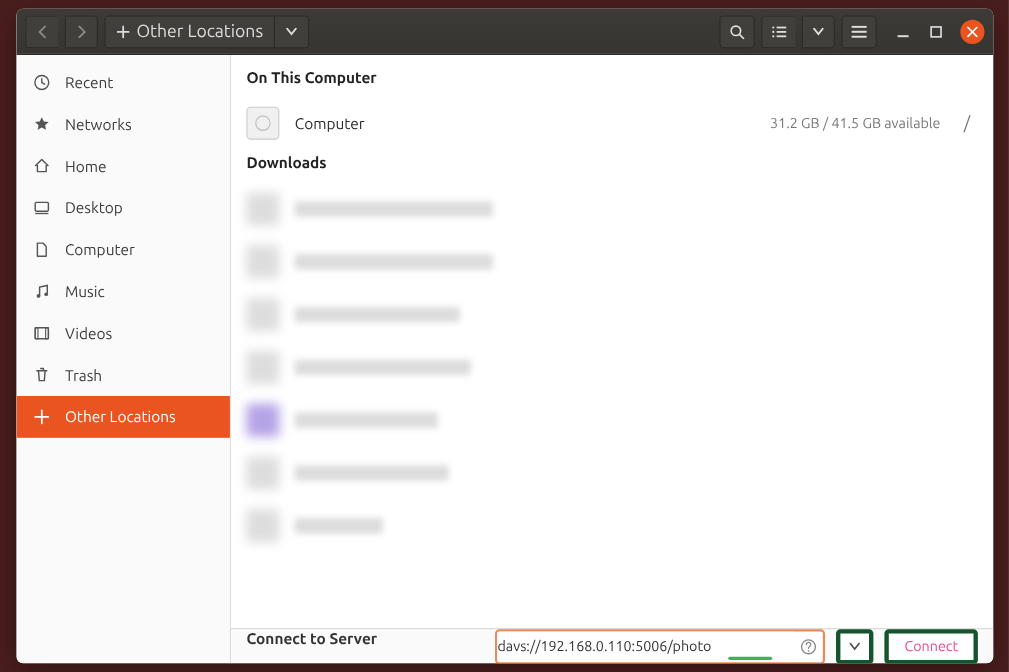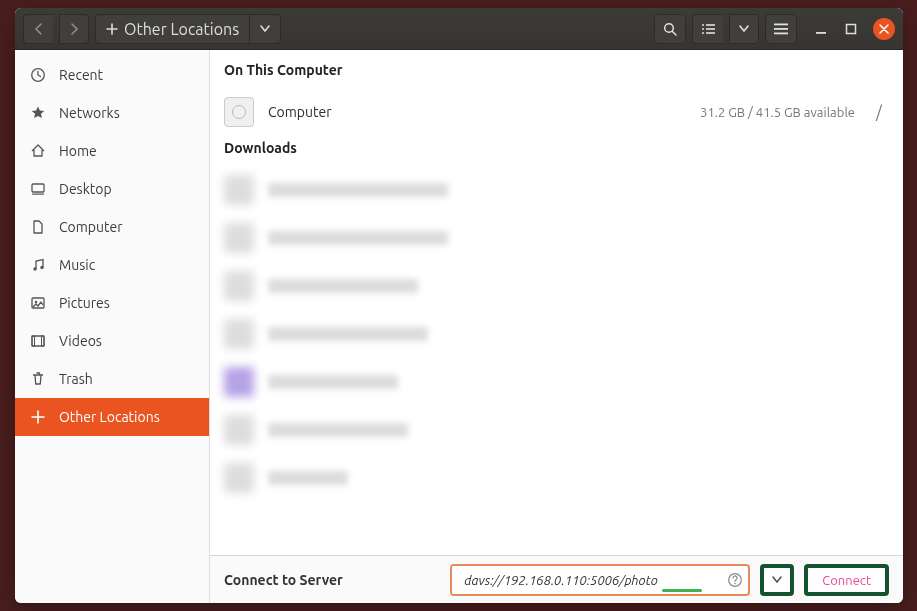--- a/index.html
+++ b/index.html
@@ -54,29 +54,29 @@
   .row .thumb.disk { background:#f0f0f0; border:1px solid #ccc; border-radius:4px; position:relative; }
   .row .thumb.disk::after { content:""; position:absolute; width:12px; height:12px; border:1px solid #bbb; border-radius:50%; }
   .row .label { flex: 1; font-size: 14px; color: #2c2c2c; }
   .row .meta { font-size: 13px; color: #777; }
   .row .slash { width: 20px; text-align: center; color: #777; }
   .blur-line { height: 14px; background: #dcdcdc; border-radius: 1px; filter: blur(3px); }
   .blur-thumb { filter: blur(5px); }
   .thumb.purple { background: #b5a3e6; }
   
   .footer {
-    height: 48px; border-top: 1px solid #d7d7d7; background: #fafafa;
-    display: flex; align-items: center; padding: 0 14px; gap: 10px;
+    height: 32px; border-top: 1px solid #d7d7d7; background: #fafafa;
+    display: flex; align-items: flex-start; padding: 0 14px; gap: 10px;
   }
   .footer-label { font-weight: 700; font-size: 14px; color: #333; flex: 0 0 auto; margin-right: auto; }
   .addr-wrap {
     display: flex; align-items: center; border: 2px solid #e78b5c; border-radius: 4px;
     background: #fff; height: 32px; width: 300px; overflow: hidden;
   }
-  .addr-input { flex: 1; border: none; outline: none; padding: 0 12px; font-size: 13px; color: #333; height: 100%; font-style: italic; }
+  .addr-input { flex: 1; border: none; outline: none; padding: 0 0; font-size: 13px; color: #333; height: 100%; }
   .addr-help { width: 26px; display:flex; align-items:center; justify-content:center; color:#888; cursor:pointer; }
   .underline-hint { position: relative; }
   .underline-hint::after { content:""; position:absolute; right:46px; bottom:2px; width:40px; height:3px; background:#3fb24f; border-radius:2px; }
   .footer .btn-light {
     height: 32px; padding: 0 14px; background: #fff; border: 4px solid #14532d; border-radius: 4px;
     font-size: 13px; color: #ec4899; cursor: pointer; display:inline-flex; align-items:center; justify-content:center;
   }
   .btn-light.drop { width: 34px; padding: 0; }
 </style>
 </head>
@@ -212,30 +212,20 @@
               <circle cx="5" cy="12" r="1.7" fill="currentColor"></circle>
               <circle cx="12" cy="10.5" r="1.7" fill="currentColor"></circle>
             </svg>
           </span>
         <span>Music</span>
       </div>
       <div class="side-item">
         <span class="ico">
             <svg width="16" height="16" viewBox="0 0 16 16">
               <rect x="2" y="3" width="12" height="10" rx="1" stroke="currentColor" stroke-width="1.3" fill="none"></rect>
-              <circle cx="6" cy="7" r="1.2" fill="currentColor"></circle>
-              <path d="M3 12l3-3 2 2 3-4 2 3" stroke="currentColor" stroke-width="1.3" fill="none"></path>
-            </svg>
-          </span>
-        <span>Pictures</span>
-      </div>
-      <div class="side-item">
-        <span class="ico">
-            <svg width="16" height="16" viewBox="0 0 16 16">
-              <rect x="2" y="3" width="12" height="10" rx="1" stroke="currentColor" stroke-width="1.3" fill="none"></rect>
               <rect x="2" y="3" width="2.5" height="10" stroke="currentColor" stroke-width="1" fill="none"></rect>
               <rect x="11.5" y="3" width="2.5" height="10" stroke="currentColor" stroke-width="1" fill="none"></rect>
             </svg>
           </span>
         <span>Videos</span>
       </div>
       <div class="side-item">
         <span class="ico">
             <svg width="16" height="16" viewBox="0 0 16 16">
               <path d="M3 4h10M5 4l.7 9h4.6L11 4M6.5 2h3v2" stroke="currentColor" stroke-width="1.3" fill="none" stroke-linejoin="round"></path>

